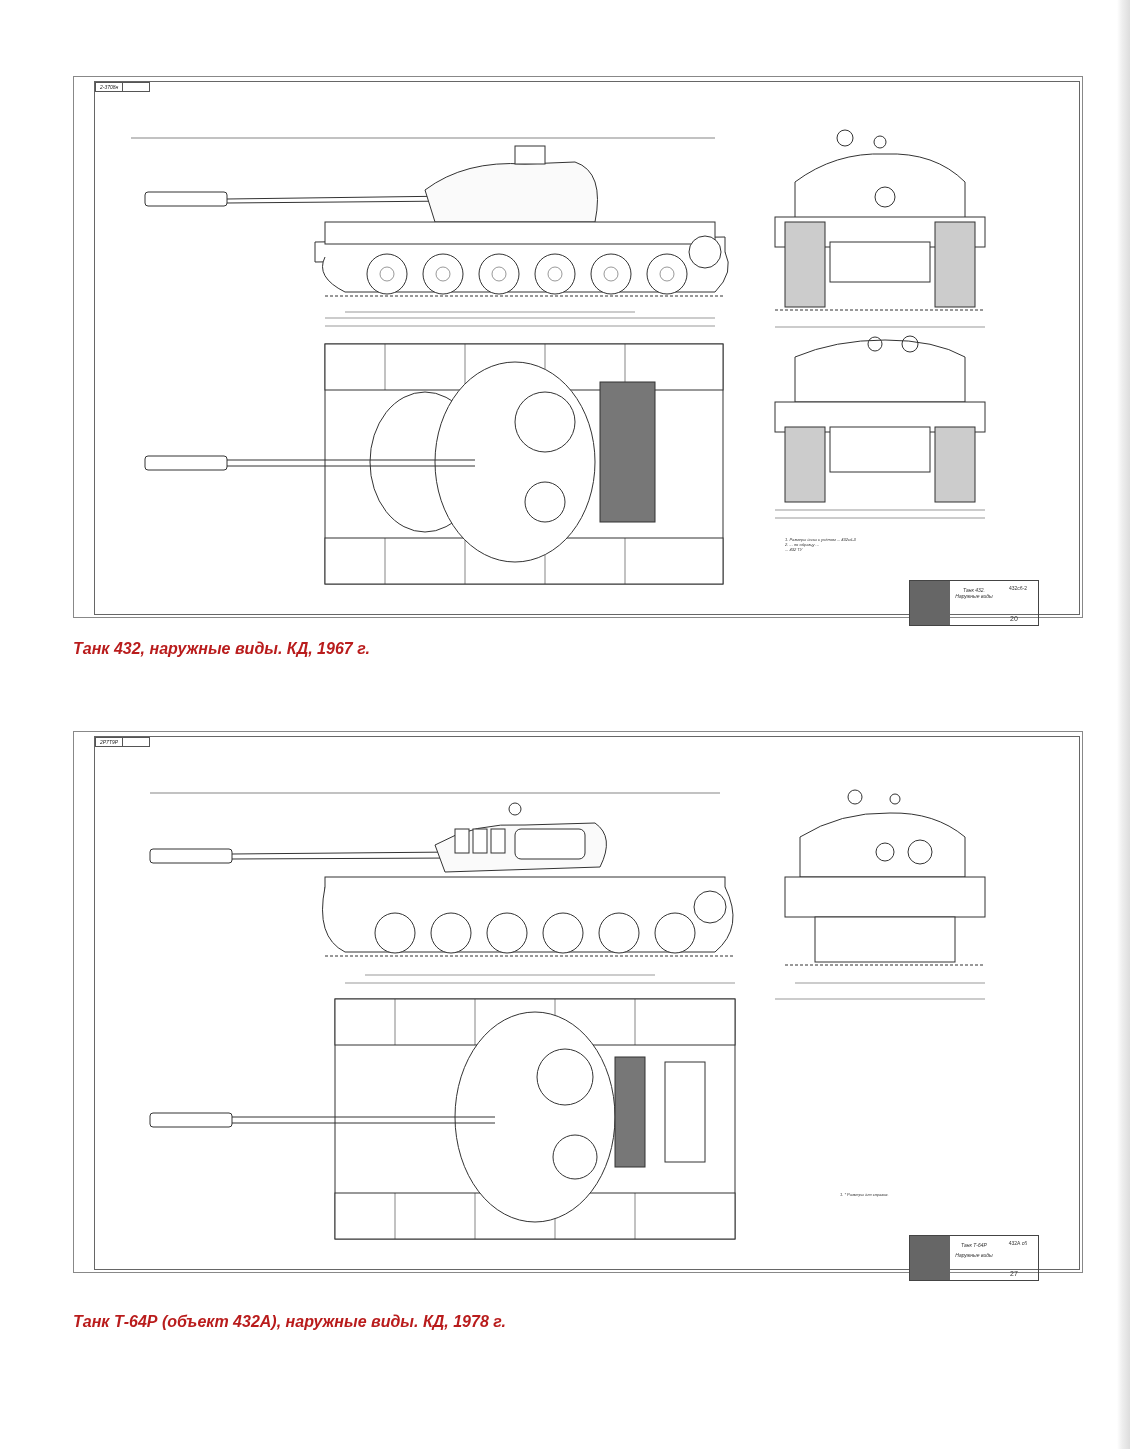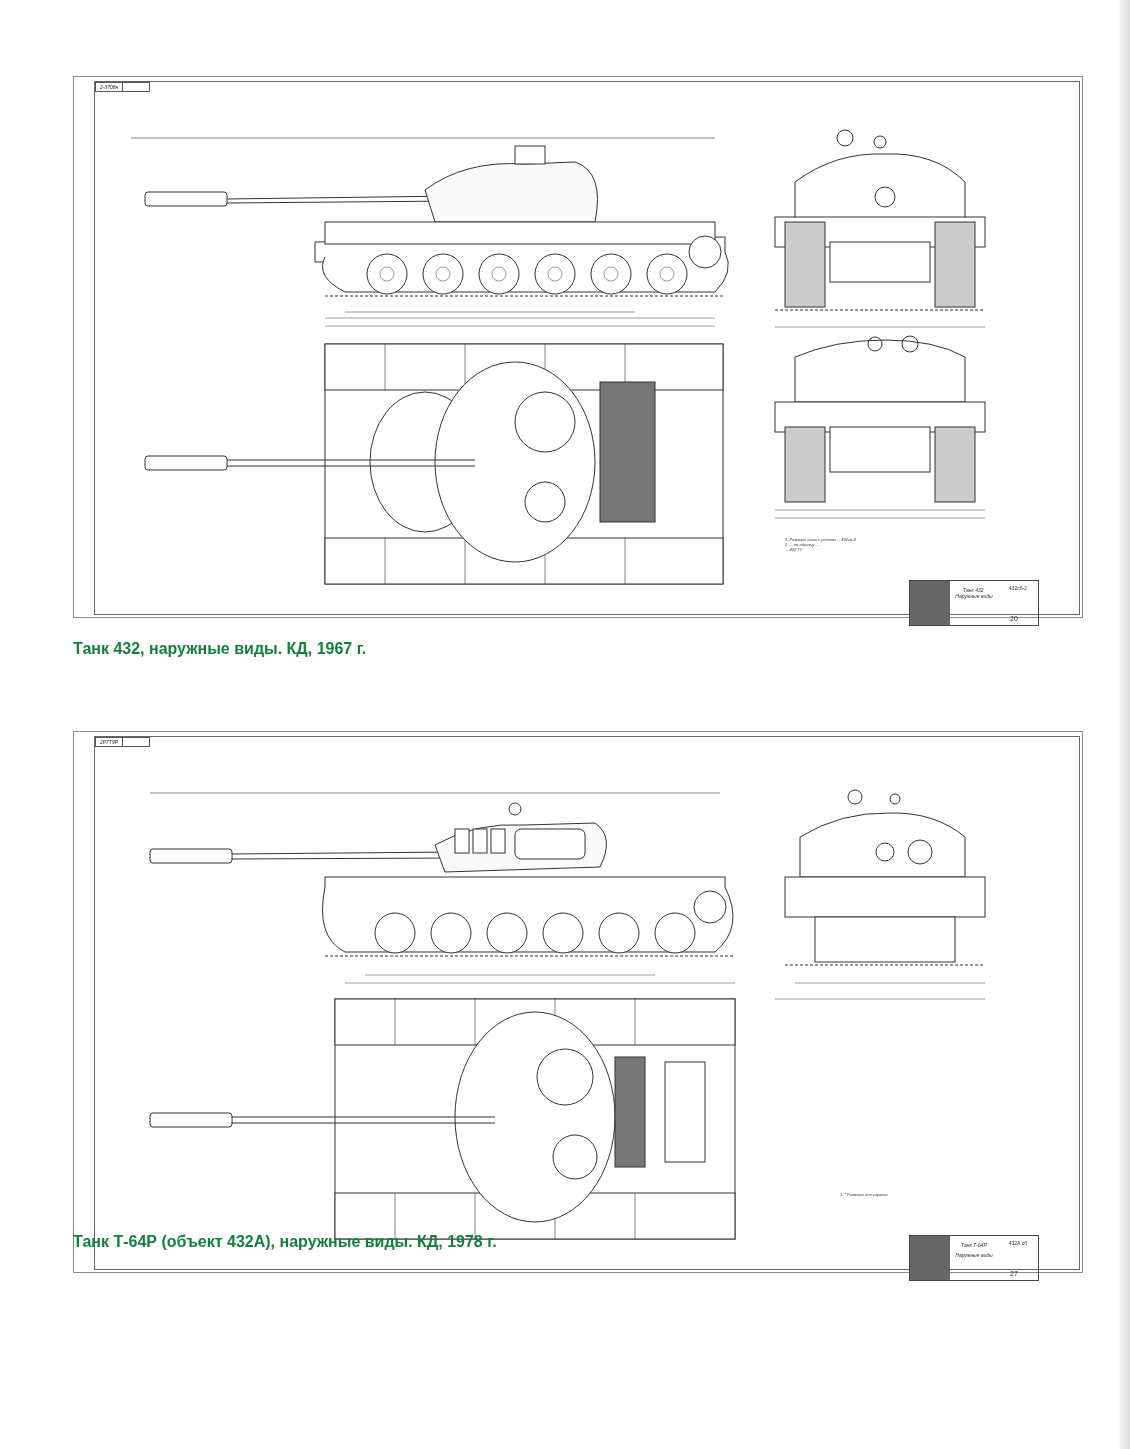--- a/index.html
+++ b/index.html
@@ -3,21 +3,21 @@
 <meta charset="utf-8">
 <style>
   html,body{margin:0;padding:0;background:#fff;}
   body{width:1130px;height:1449px;position:relative;overflow:hidden;font-family:"Liberation Sans",sans-serif;}
   .rightedge{position:absolute;left:1117px;top:0;width:13px;height:1449px;background:linear-gradient(90deg,#fff,#eee 40%,#ddd);}
   .sheet{position:absolute;border:1px solid #555;background:#fff;}
   .sheet svg{position:absolute;left:0;top:0;}
   .stamp{position:absolute;border:1px solid #444;font-size:5px;color:#333;}
   .corner-tag{position:absolute;border:1px solid #555;font-size:5px;font-style:italic;color:#222;display:flex;}
   .corner-tag span{padding:1px 4px;border-right:1px solid #555;}
-  .caption{position:absolute;font-weight:bold;font-size:16px;color:#15803d;}
+  .caption{position:absolute;font-weight:bold;font-style:italic;font-size:16px;color:#b91c1c;}
   .note{position:absolute;font-size:4px;font-style:italic;color:#333;line-height:5px;}
 </style>
 </head>
 <body>
 
 <div class="rightedge"></div>
 
 <div class="sheet" style="left:73px;top:76px;width:1008px;height:540px;border-color:#888;">
   <div class="sheet" style="left:20px;top:4px;width:984px;height:532px;border-color:#666;">
     <div class="corner-tag" style="left:0;top:0;">
@@ -188,13 +188,13 @@
     </div>
     <div class="stamp" style="left:814px;top:498px;width:128px;height:44px;">
       <div style="position:absolute;left:0;top:0;width:40px;height:44px;background:#666;"></div>
       <div style="position:absolute;left:44px;top:6px;width:40px;text-align:center;font-style:italic;">Танк Т-64Р</div>
       <div style="position:absolute;left:44px;top:16px;width:40px;text-align:center;font-style:italic;">Наружные виды</div>
       <div style="position:absolute;left:88px;top:4px;width:40px;text-align:center;">432А сб</div>
       <div style="position:absolute;left:100px;top:34px;font-size:7px;">27</div>
     </div>
   </div>
 </div>
-<div class="caption" style="left:73px;top:1233px;">Танк Т-64Р (объект 432А), наружные виды. КД, 1978 г.</div>
+<div class="caption" style="left:73px;top:1313px;">Танк Т-64Р (объект 432А), наружные виды. КД, 1978 г.</div>
 
 </body></html>

